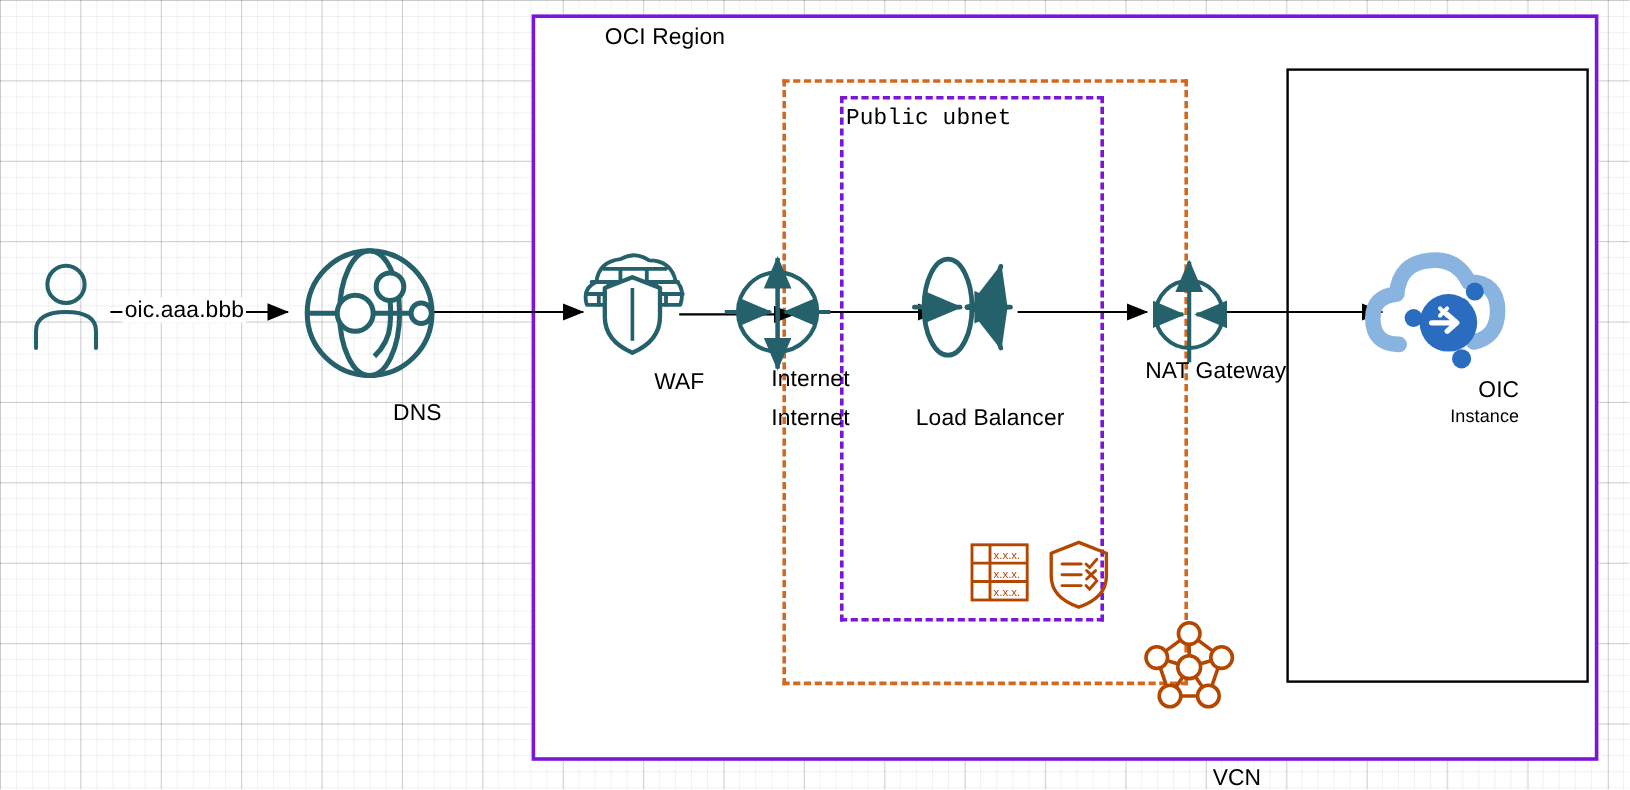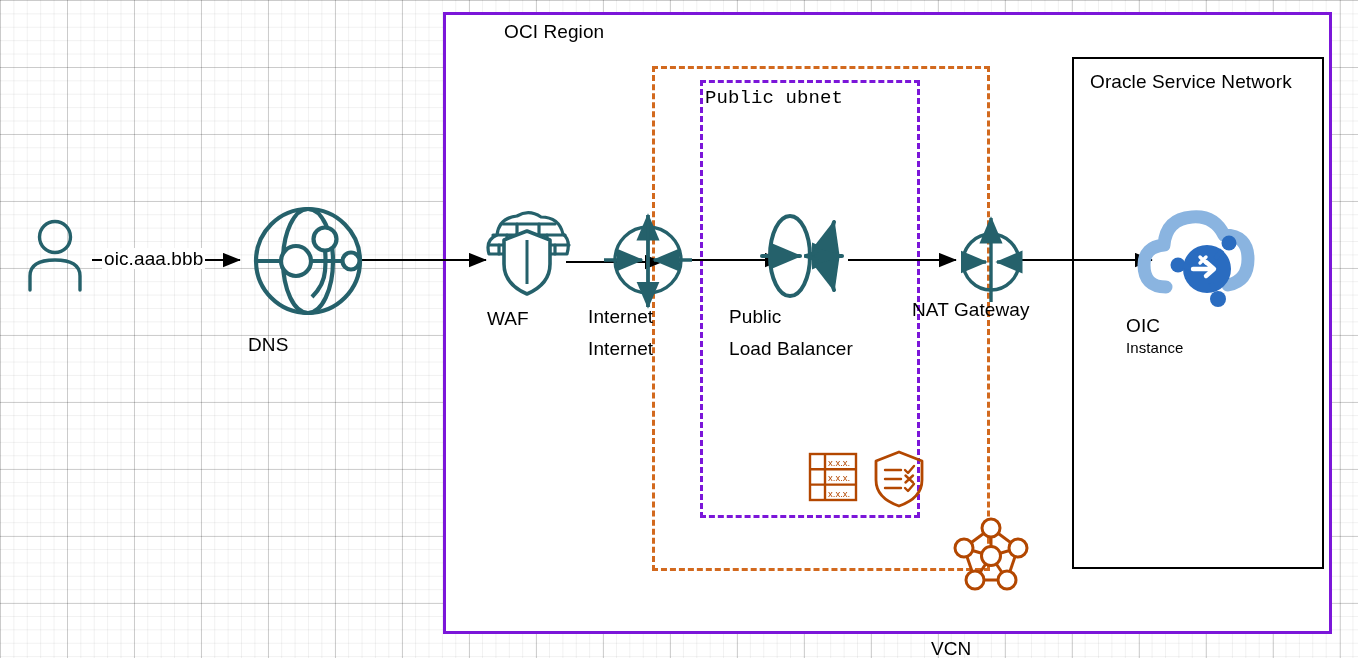--- a/index.html
+++ b/index.html
@@ -30,21 +30,21 @@
   }
   .abs { position: absolute; }
   .lbl {
     position: absolute;
     color: #000000;
     font-size: 19px;
     line-height: 21px;
     white-space: pre;
     letter-spacing: 0.1px;
   }
-  .lbl.center { text-align: left; }
+  .lbl.center { text-align: right; }
   .small-lbl { font-size: 15px; }
   .box-region {
     position: absolute;
     box-sizing: border-box;
     border: 3px solid #7B16D9;
     background: #ffffff;
   }
   .box-osn {
     position: absolute;
     box-sizing: border-box;
@@ -73,21 +73,20 @@
 
   <div class="box-region" style="left:443px; top:12px; width:889px; height:622px;"></div>
   <div class="lbl" style="left:472px; top:21px;margin-left:32px;">OCI Region</div>
 
   <div class="box-vcn" style="left:652px; top:66px; width:338px; height:505px;"></div>
 
   <div class="box-subnet" style="left:700px; top:80px; width:220px; height:438px;"></div>
   <div class="lbl" style="left:705px; top:88px;font-family:Liberation Mono, monospace;">Public ubnet</div>
 
   <div class="box-osn" style="left:1072px; top:57px; width:252px; height:512px;"></div>
-  <div class="lbl" style="left:1090px; top:71px;">Oracle Service Network</div>
 
   <svg class="flowline" style="left:92px; top:246px;" width="160" height="28">
     <defs>
       <marker id="ah" markerWidth="11" markerHeight="11" refX="9.5" refY="4" orient="auto">
         <path d="M0,0 L10,4 L0,8 Z" fill="#000000"></path>
       </marker>
     </defs>
     <line x1="0" y1="14" x2="148" y2="14" stroke="#000000" stroke-width="1.8" marker-end="url(#ah)"></line>
   </svg>
   <div class="lbl" style="left:102px; top:248px; background:#ffffff; padding:0 2px;">oic.aaa.bbb</div>
@@ -180,22 +179,21 @@
     <svg width="96" height="112" viewBox="0 0 96 112">
       <ellipse cx="28" cy="56" rx="20" ry="40" fill="none" stroke="#25616B" stroke-width="4"></ellipse>
       <g stroke="#25616B" stroke-width="4" fill="none" stroke-linecap="round">
         <line x1="0" y1="56" x2="38" y2="56" marker-end="url(#tArrow)"></line>
         <path d="M44 56 Q66 56 80 56" marker-end="url(#tArrow)"></path>
         <path d="M44 56 Q64 52 72 22" marker-end="url(#tArrow)"></path>
         <path d="M44 56 Q64 60 72 90" marker-end="url(#tArrow)"></path>
       </g>
     </svg>
   </div>
-  <div class="lbl center" style="left:729px; top:306px; width:180px;">Public</div>
-  <div class="lbl center" style="left:729px; top:338px; width:180px;">Load Balancer</div>
+  <div class="lbl center" style="left:707px; top:338px; width:180px;">Load Balancer</div>
 
   <div class="abs" style="left:958px; top:212px;">
     <svg width="66" height="100" viewBox="0 0 66 100">
       <circle cx="33" cy="50" r="28" fill="none" stroke="#25616B" stroke-width="3.4"></circle>
       <g stroke="#25616B" stroke-width="3.4" fill="none">
         <line x1="33" y1="90" x2="33" y2="6" marker-end="url(#tArrow)"></line>
         <line x1="4" y1="50" x2="28" y2="50" marker-end="url(#tArrow)"></line>
         <line x1="62" y1="50" x2="39" y2="50" marker-end="url(#tArrow)"></line>
       </g>
     </svg>

